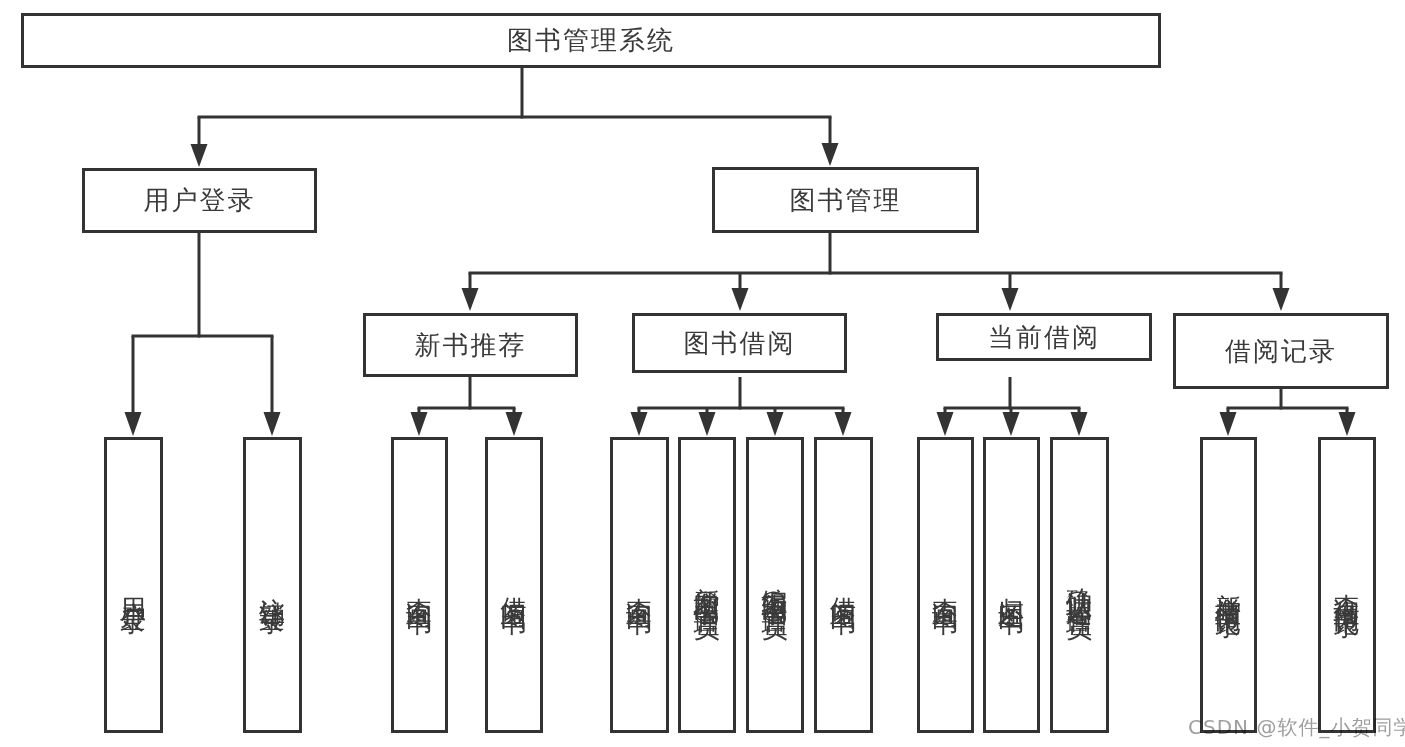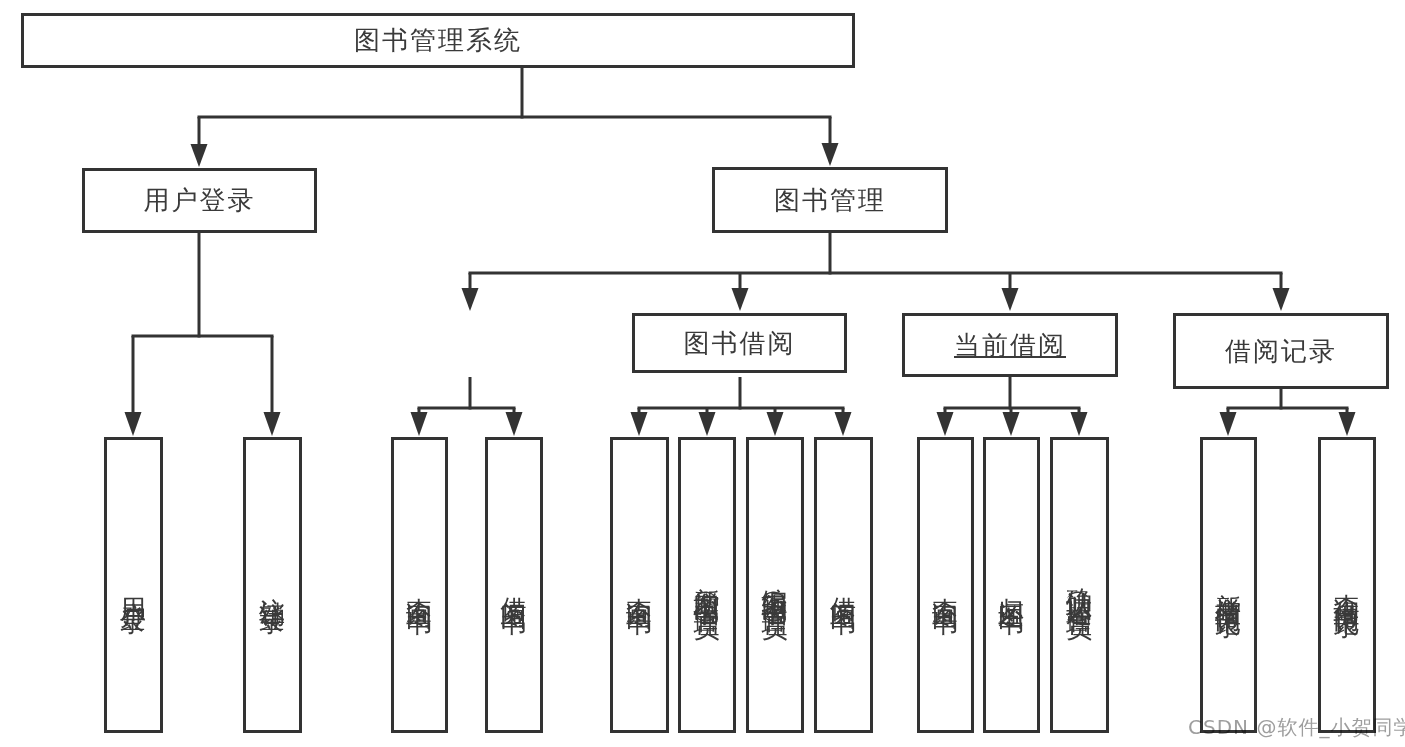--- a/index.html
+++ b/index.html
@@ -138,27 +138,28 @@
     <g>
       <line x1="1281" y1="377" x2="1281" y2="409.5"></line>
       <line x1="1226.5" y1="408" x2="1348.5" y2="408"></line>
       <line x1="1228" y1="408" x2="1228" y2="416"></line>
       <polygon points="1219.5,412 1236.5,412 1228,436"></polygon>
       <line x1="1347" y1="408" x2="1347" y2="416"></line>
       <polygon points="1338.5,412 1355.5,412 1347,436"></polygon>
     </g>
   </svg>
 
-  <div class="box h-box" style="left:21px; top:13px; width:834px; height:55px;">图书管理系统</div>
+  <div class="box h-box" style="left:21px; top:13px; width:1140px; height:55px;">图书管理系统</div>
 
   <div class="box h-box" style="left:82px; top:168px; width:235px; height:65px;">用户登录</div>
-  <div class="box h-box" style="left:712px; top:167px; width:236px; height:66px;">图书管理</div>
+  <div class="box h-box" style="left:712px; top:167px; width:267px; height:66px;">图书管理</div>
 
+  <div class="box h-box" style="left:363px; top:313px; width:215px; height:64px;">新书推荐</div>
   <div class="box h-box" style="left:632px; top:313px; width:215px; height:60px;">图书借阅</div>
-  <div class="box h-box" style="left:902px; top:313px; width:216px; height:64px;text-decoration:underline;">当前借阅</div>
+  <div class="box h-box" style="left:936px; top:313px; width:216px; height:48px;">当前借阅</div>
   <div class="box h-box" style="left:1173px; top:313px; width:216px; height:76px;">借阅记录</div>
 
   <div class="box v-box" style="left:104px; top:437px; width:59px; height:296px;">用户登录</div>
   <div class="box v-box" style="left:243px; top:437px; width:59px; height:296px;">注销登录</div>
 
   <div class="box v-box" style="left:391px; top:437px; width:57px; height:296px;">查询图书</div>
   <div class="box v-box" style="left:485px; top:437px; width:58px; height:296px;">借阅图书</div>
 
   <div class="box v-box" style="left:610px; top:437px; width:59px; height:296px;">查询图书</div>
   <div class="box v-box" style="left:678px; top:437px; width:58px; height:296px;">新增图书（管理员）</div>

